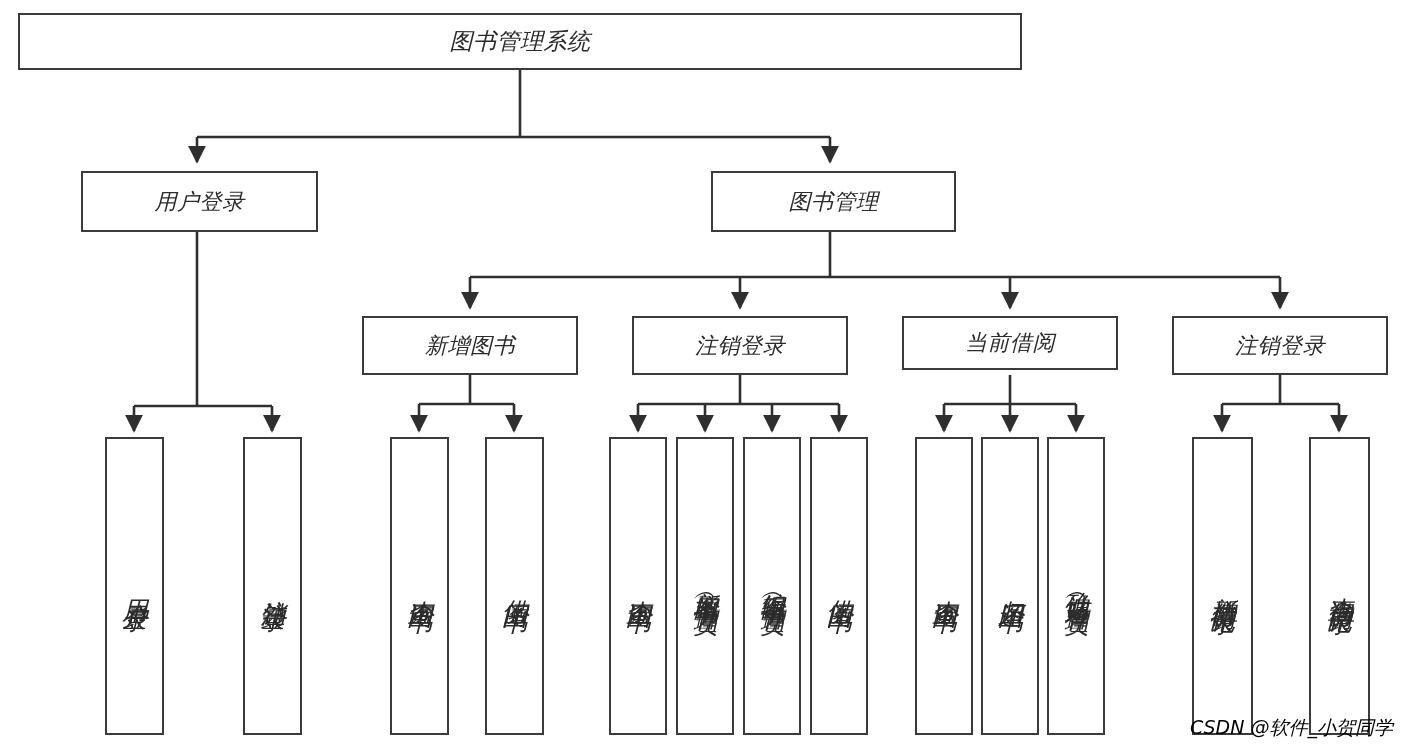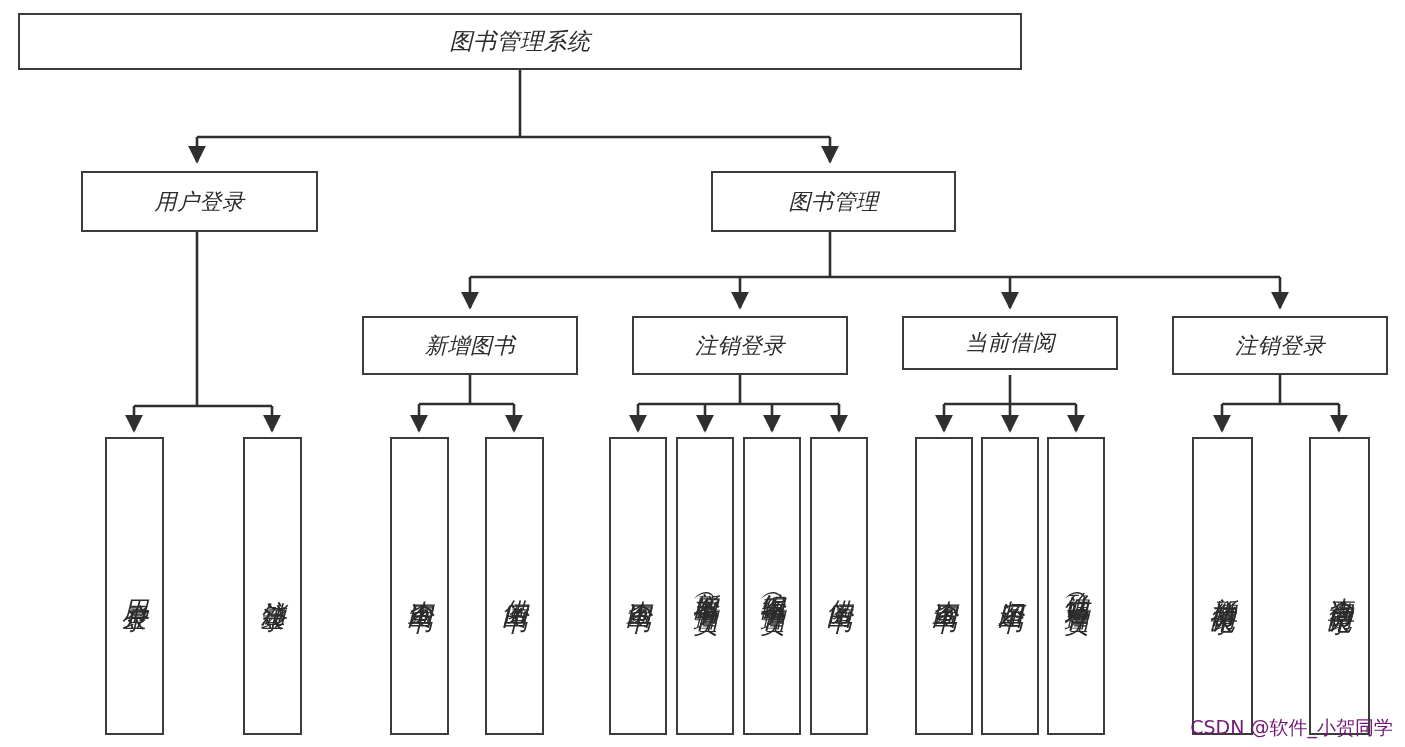--- a/index.html
+++ b/index.html
@@ -66,23 +66,24 @@
     max-height: 100%;
   }
   .node.vert.narrow .label {
     font-size: 24px;
   }
   #watermark {
     position: absolute;
     right: 12px;
     bottom: 6px;
     font-size: 19px;
-    color: #701a75;
+    color: #000000;
     white-space: nowrap;
     user-select: none;
+    font-style: italic;
   }
 </style>
 </head>
 <body>
 
 <div id="diagram-root">
 
   <svg id="edge-layer" viewBox="0 0 1405 747" xmlns="http://www.w3.org/2000/svg">
     <defs>
       <marker id="arrow" viewBox="0 0 10 10" refX="9" refY="5" markerWidth="7" markerHeight="7" orient="auto-start-reverse">

